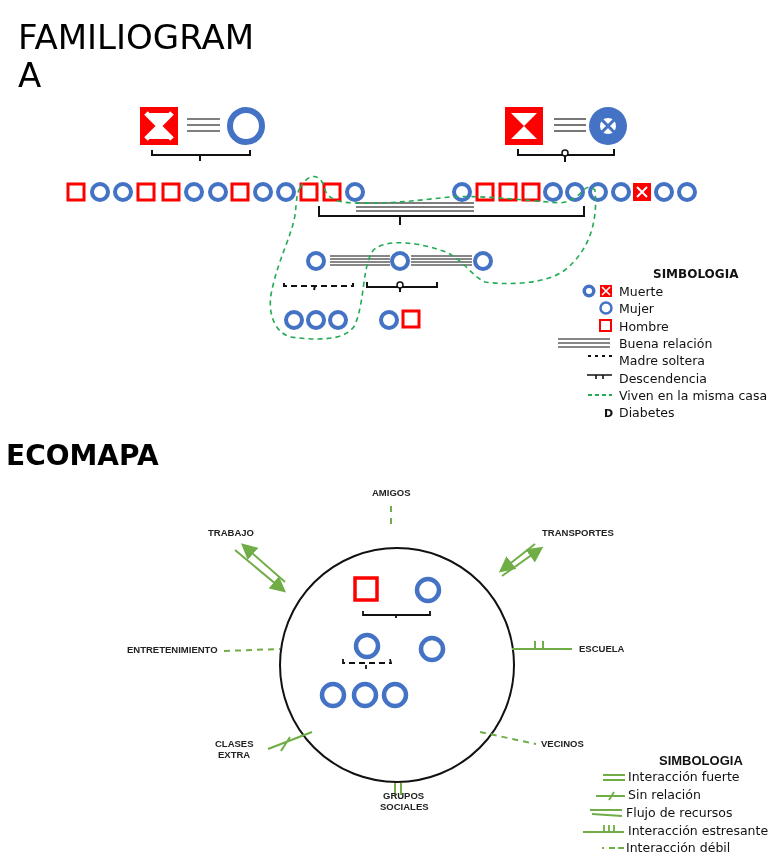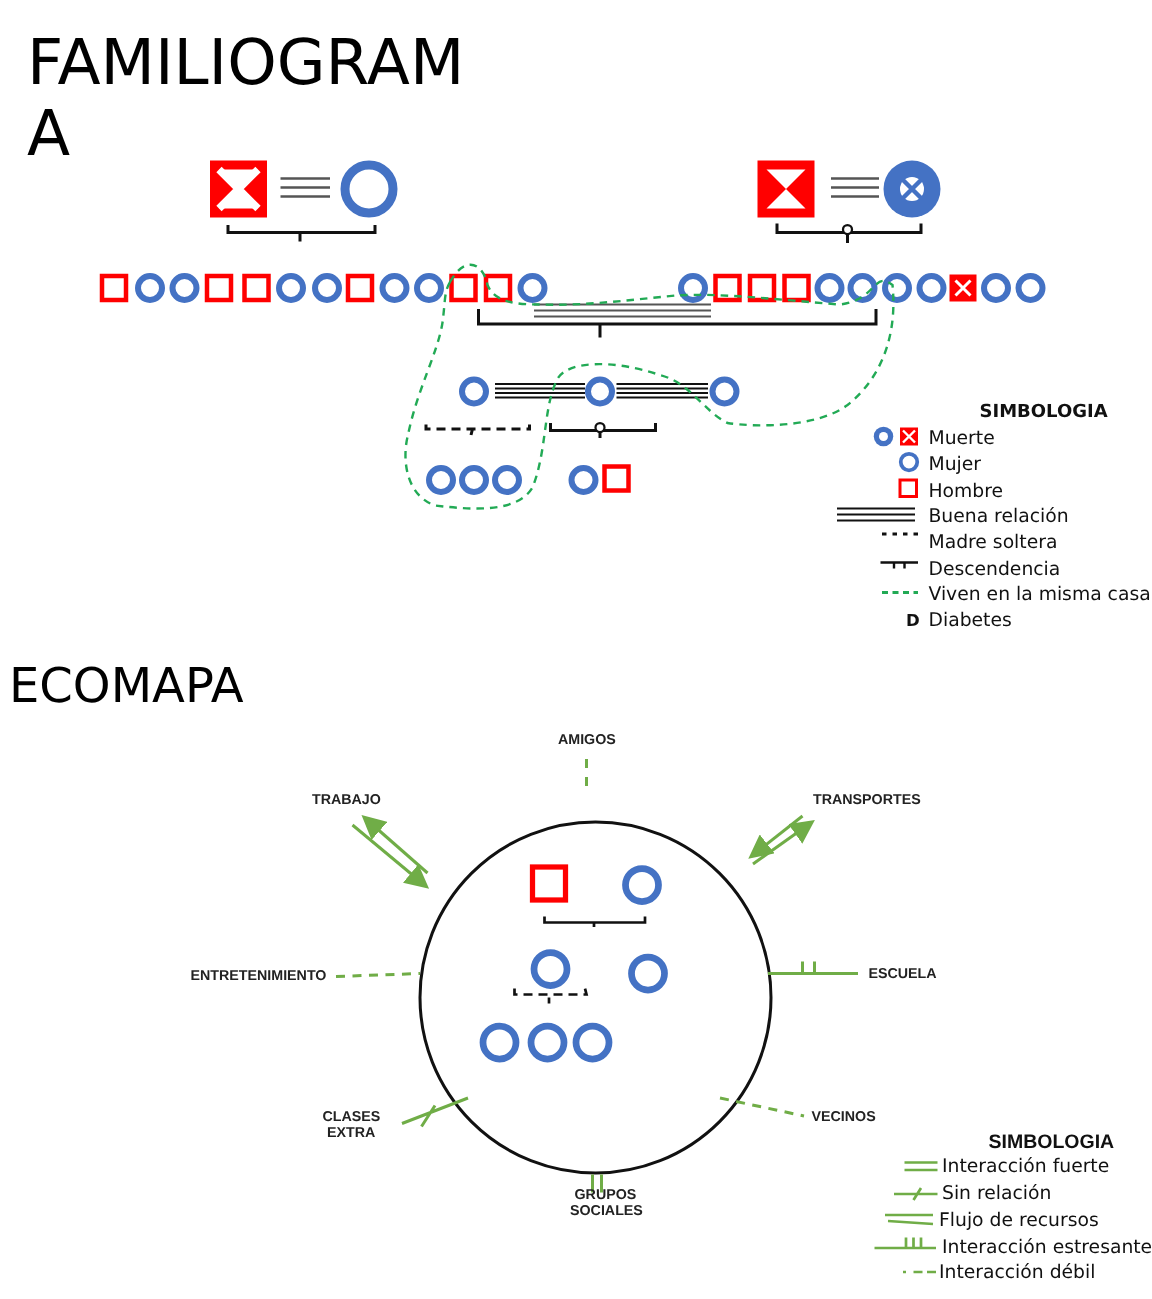--- a/index.html
+++ b/index.html
@@ -1,19 +1,19 @@
 <!DOCTYPE html>
 <html><head>
 <meta charset="utf-8">
 <style>
   html, body { margin: 0; padding: 0; background: #ffffff; }
   body { width: 768px; height: 866px; position: relative; overflow: hidden; font-family: "Liberation Sans", sans-serif; }
   .title { position: absolute; font-family: "DejaVu Sans", sans-serif; font-weight: normal; color: #000; margin: 0; line-height: 1.12; }
-  #fam-title { left: 18px; top: 18px; font-size: 42px; width: 260px; }
-  #eco-title { left: 6px; top: 440px; font-size: 32px; }
+  #fam-title { left: 18px; top: 18px; font-size: 34px; width: 260px; }
+  #eco-title { left: 6px; top: 440px; font-size: 28px; font-weight: bold; }
   svg { position: absolute; left: 0; top: 0; }
   .legend-text { font-family: "DejaVu Sans", sans-serif; font-size: 12.5px; fill: #111; }
   .legend-title { font-family: "DejaVu Sans", sans-serif; font-size: 12px; font-weight: bold; fill: #111; }
   .eco-label { font-family: "Liberation Sans", sans-serif; font-size: 9.5px; font-weight: bold; fill: #222; }
 </style>
 </head>
 <body>
 
 <div id="fam-title" class="title">
   <span>FAMILIOGRAM</span><br>

